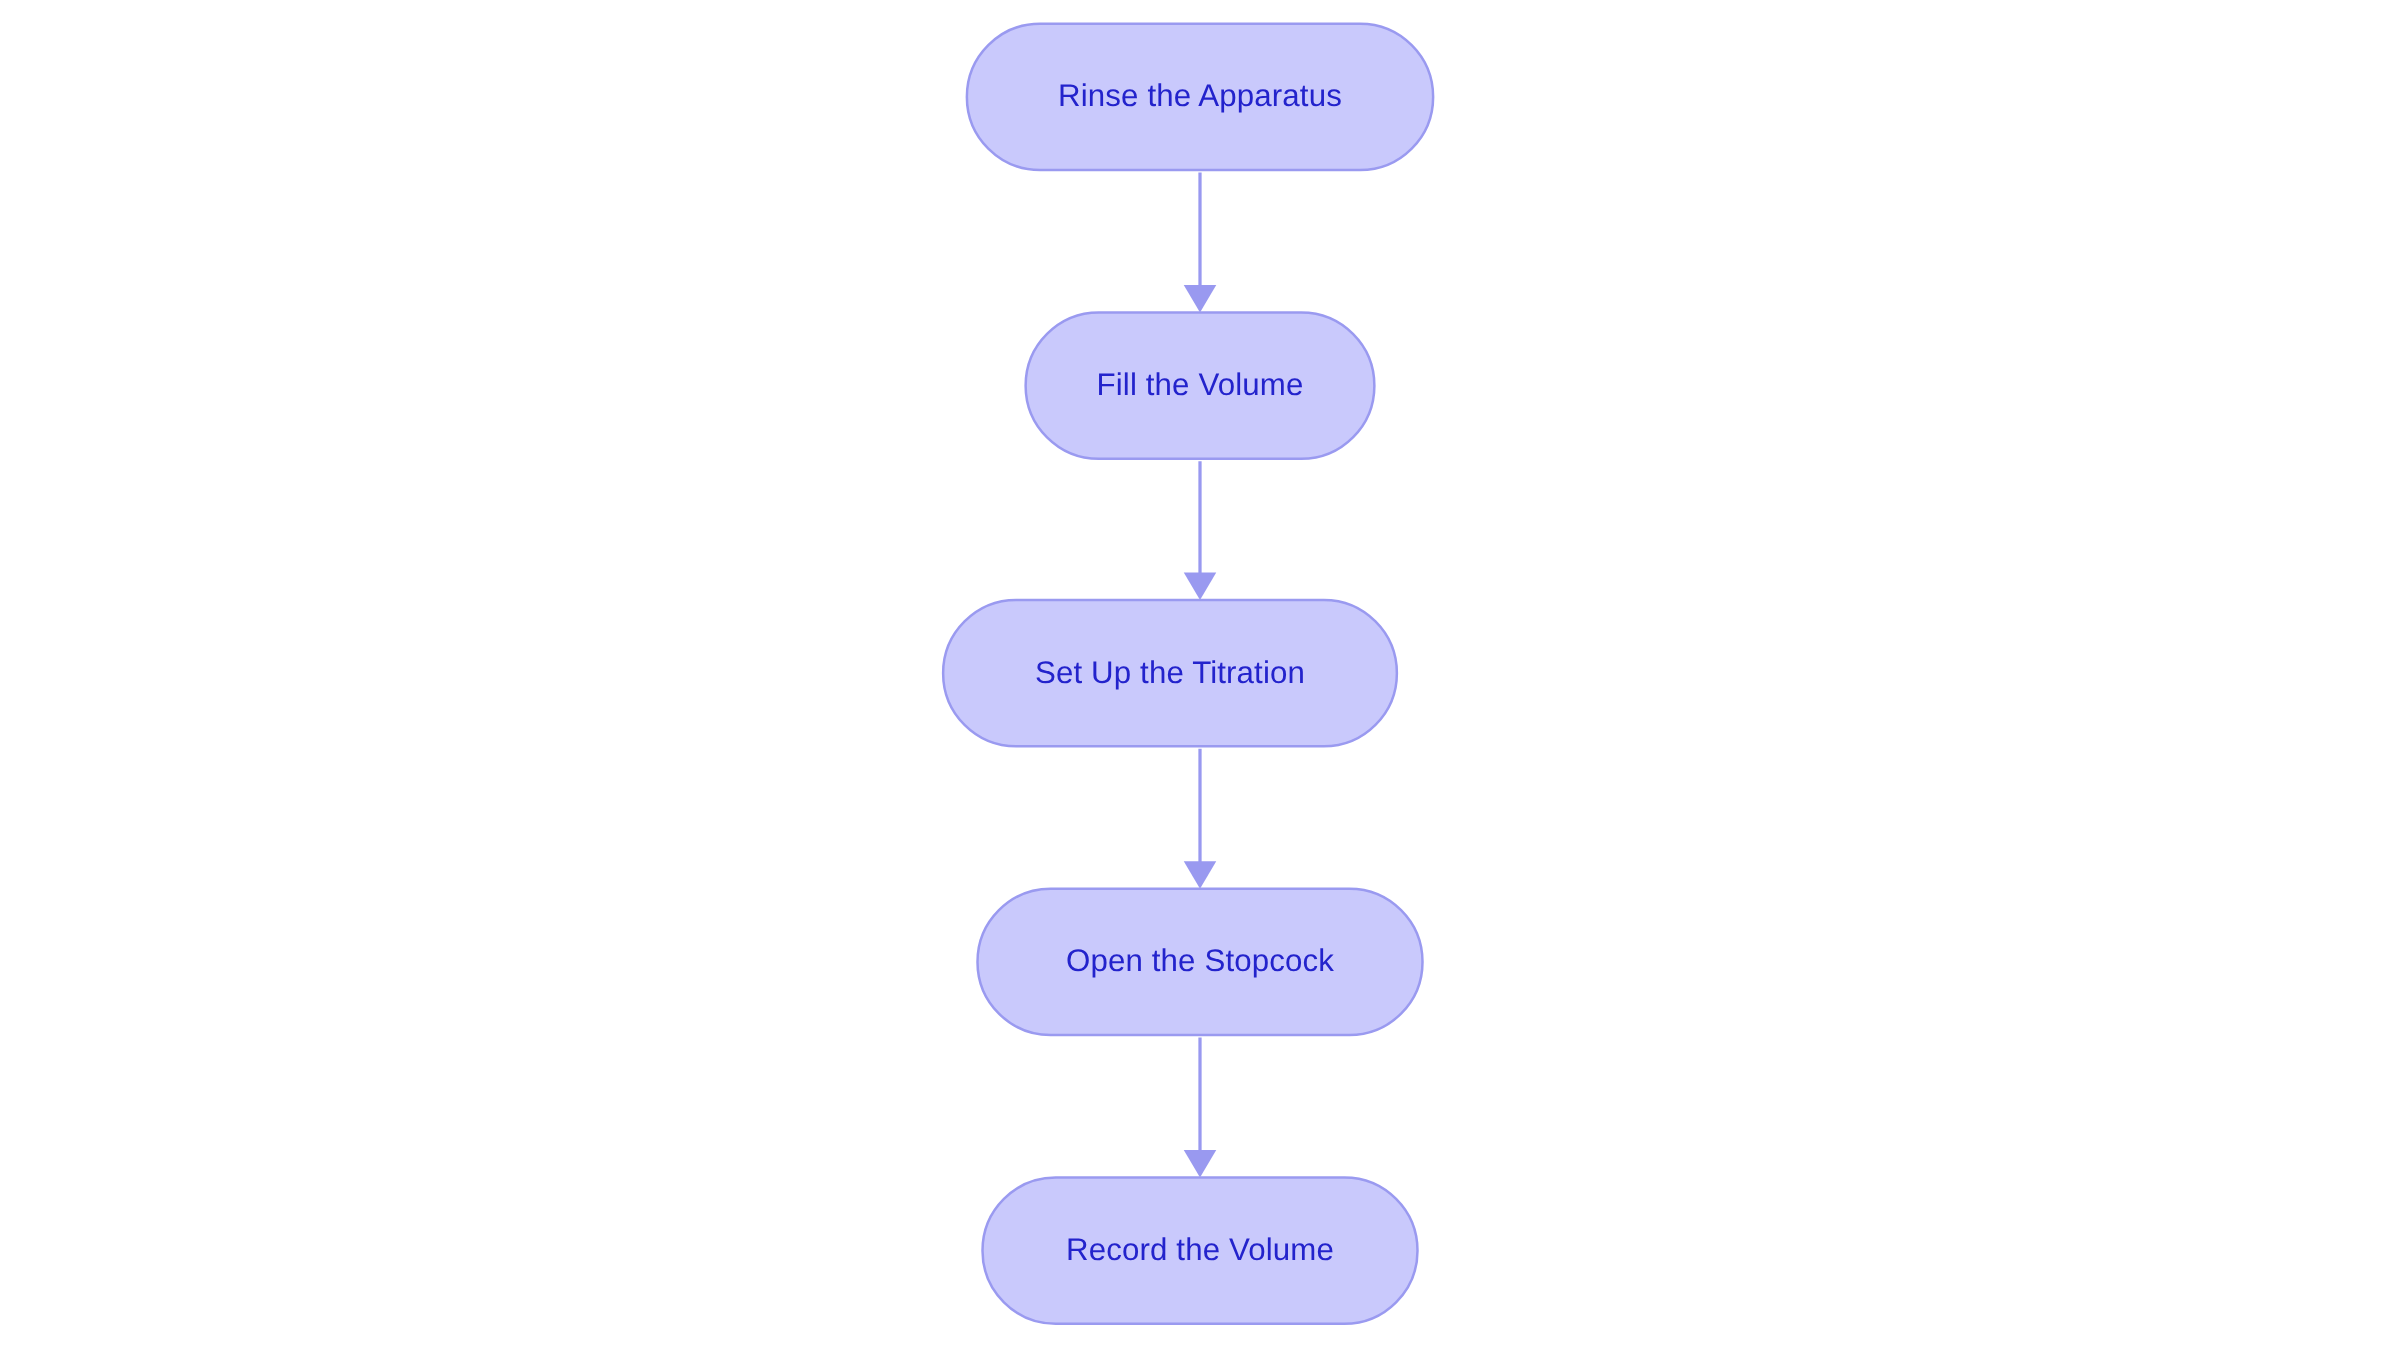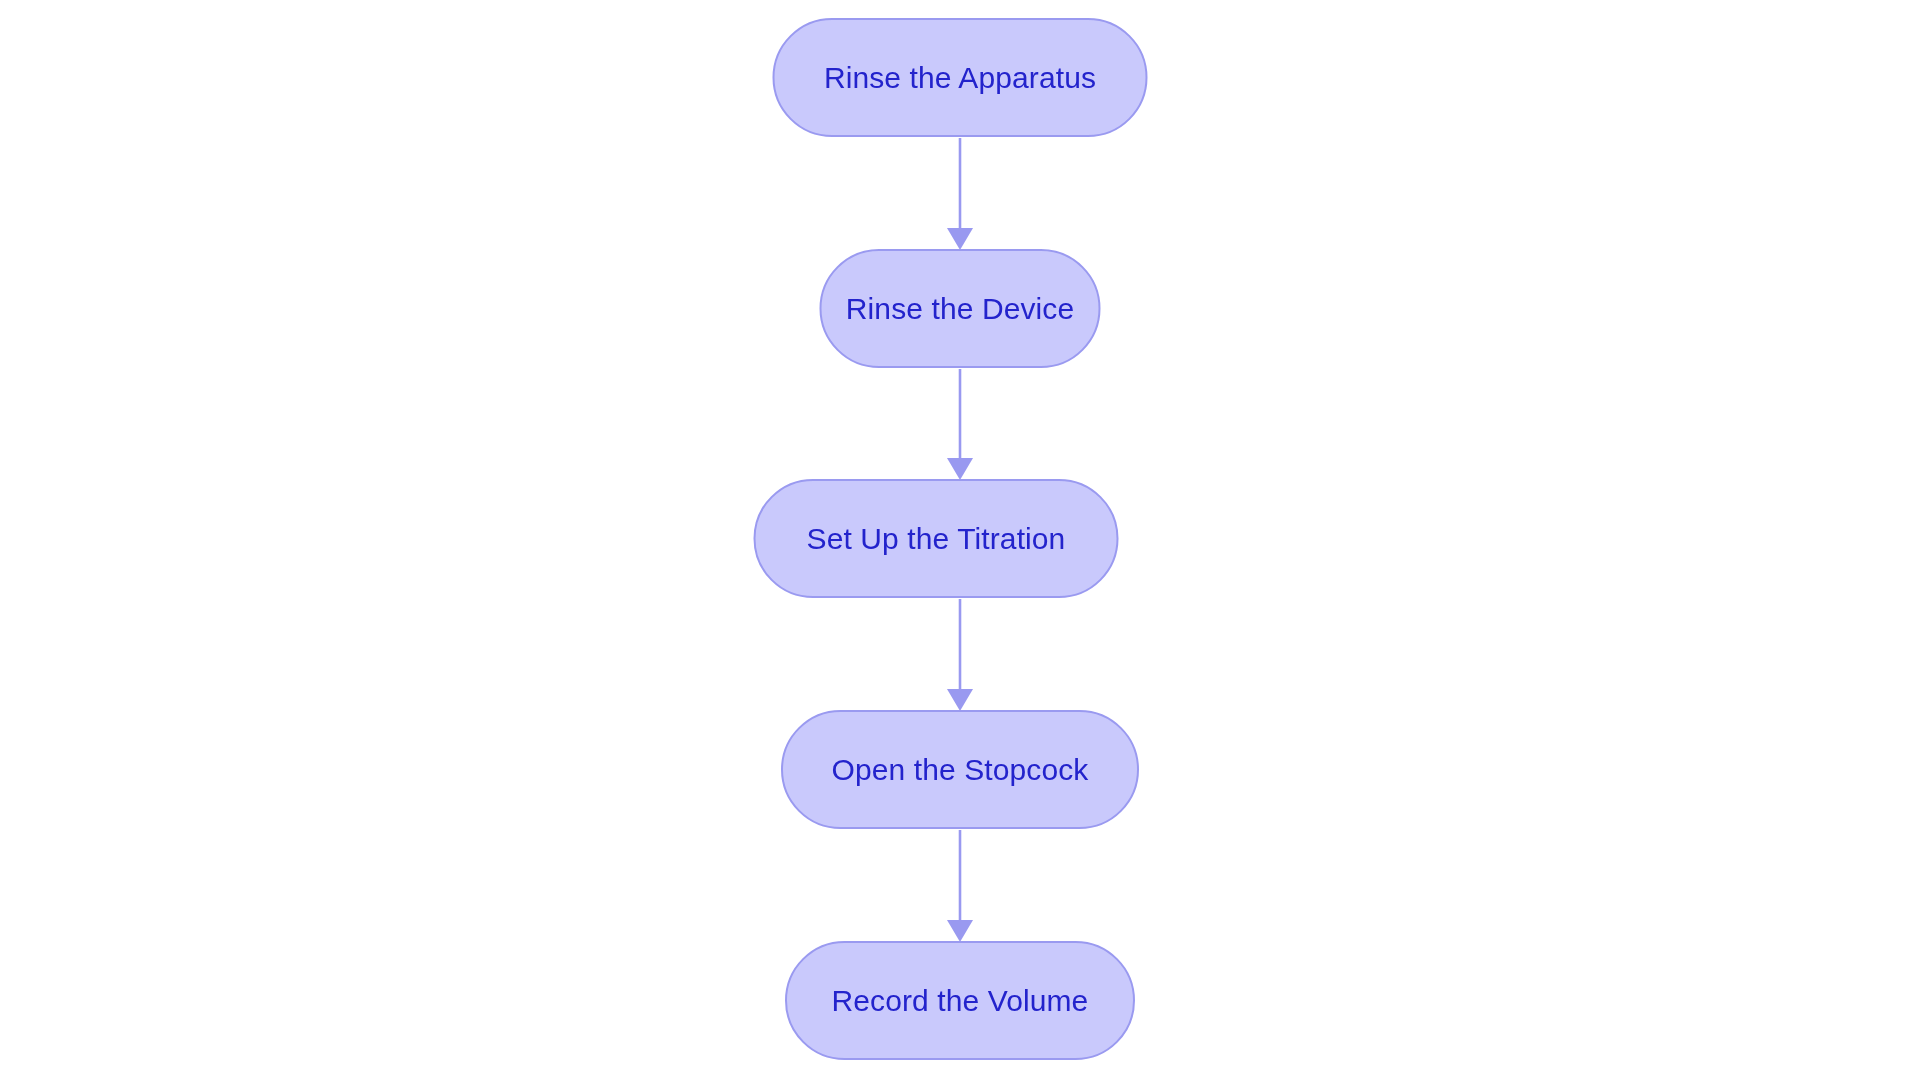--- a/index.html
+++ b/index.html
@@ -31,21 +31,21 @@
     justify-content: center;
     height: 119px;
     background: #c9c9fc;
     border: 2px solid #9a9af0;
     border-radius: 60px;   
     transform: translateX(-50%);
   }
 
   .flow-node-label {
     color: #2323cc;
-    font-size: 30px;
+    font-size: 25px;
     font-weight: 400;
     line-height: 1;
     letter-spacing: 0.1px;
     white-space: nowrap;
     font-family: "Liberation Sans", "DejaVu Sans", sans-serif;
   }
 
   
   .flow-edge {
     position: absolute;
@@ -89,21 +89,21 @@
       <line x1="15" y1="0" x2="15" y2="92" stroke="#9999f0" stroke-width="2.6"></line>
       <polygon points="2,90 28,90 15,112" fill="#9999f0"></polygon>
     </svg>
   </div>
 
   <div class="flow-node" style="left:960px; top:18px; width:375px;">
     <span class="flow-node-label">Rinse the Apparatus</span>
   </div>
 
   <div class="flow-node" style="left:960px; top:249px; width:281px;">
-    <span class="flow-node-label">Rinse the Device</span>
+    <span class="flow-node-label">Fill the Volume</span>
   </div>
 
   <div class="flow-node" style="left:936px; top:479px; width:365px;">
     <span class="flow-node-label">Set Up the Titration</span>
   </div>
 
   <div class="flow-node" style="left:960px; top:710px; width:358px;">
     <span class="flow-node-label">Open the Stopcock</span>
   </div>
 

